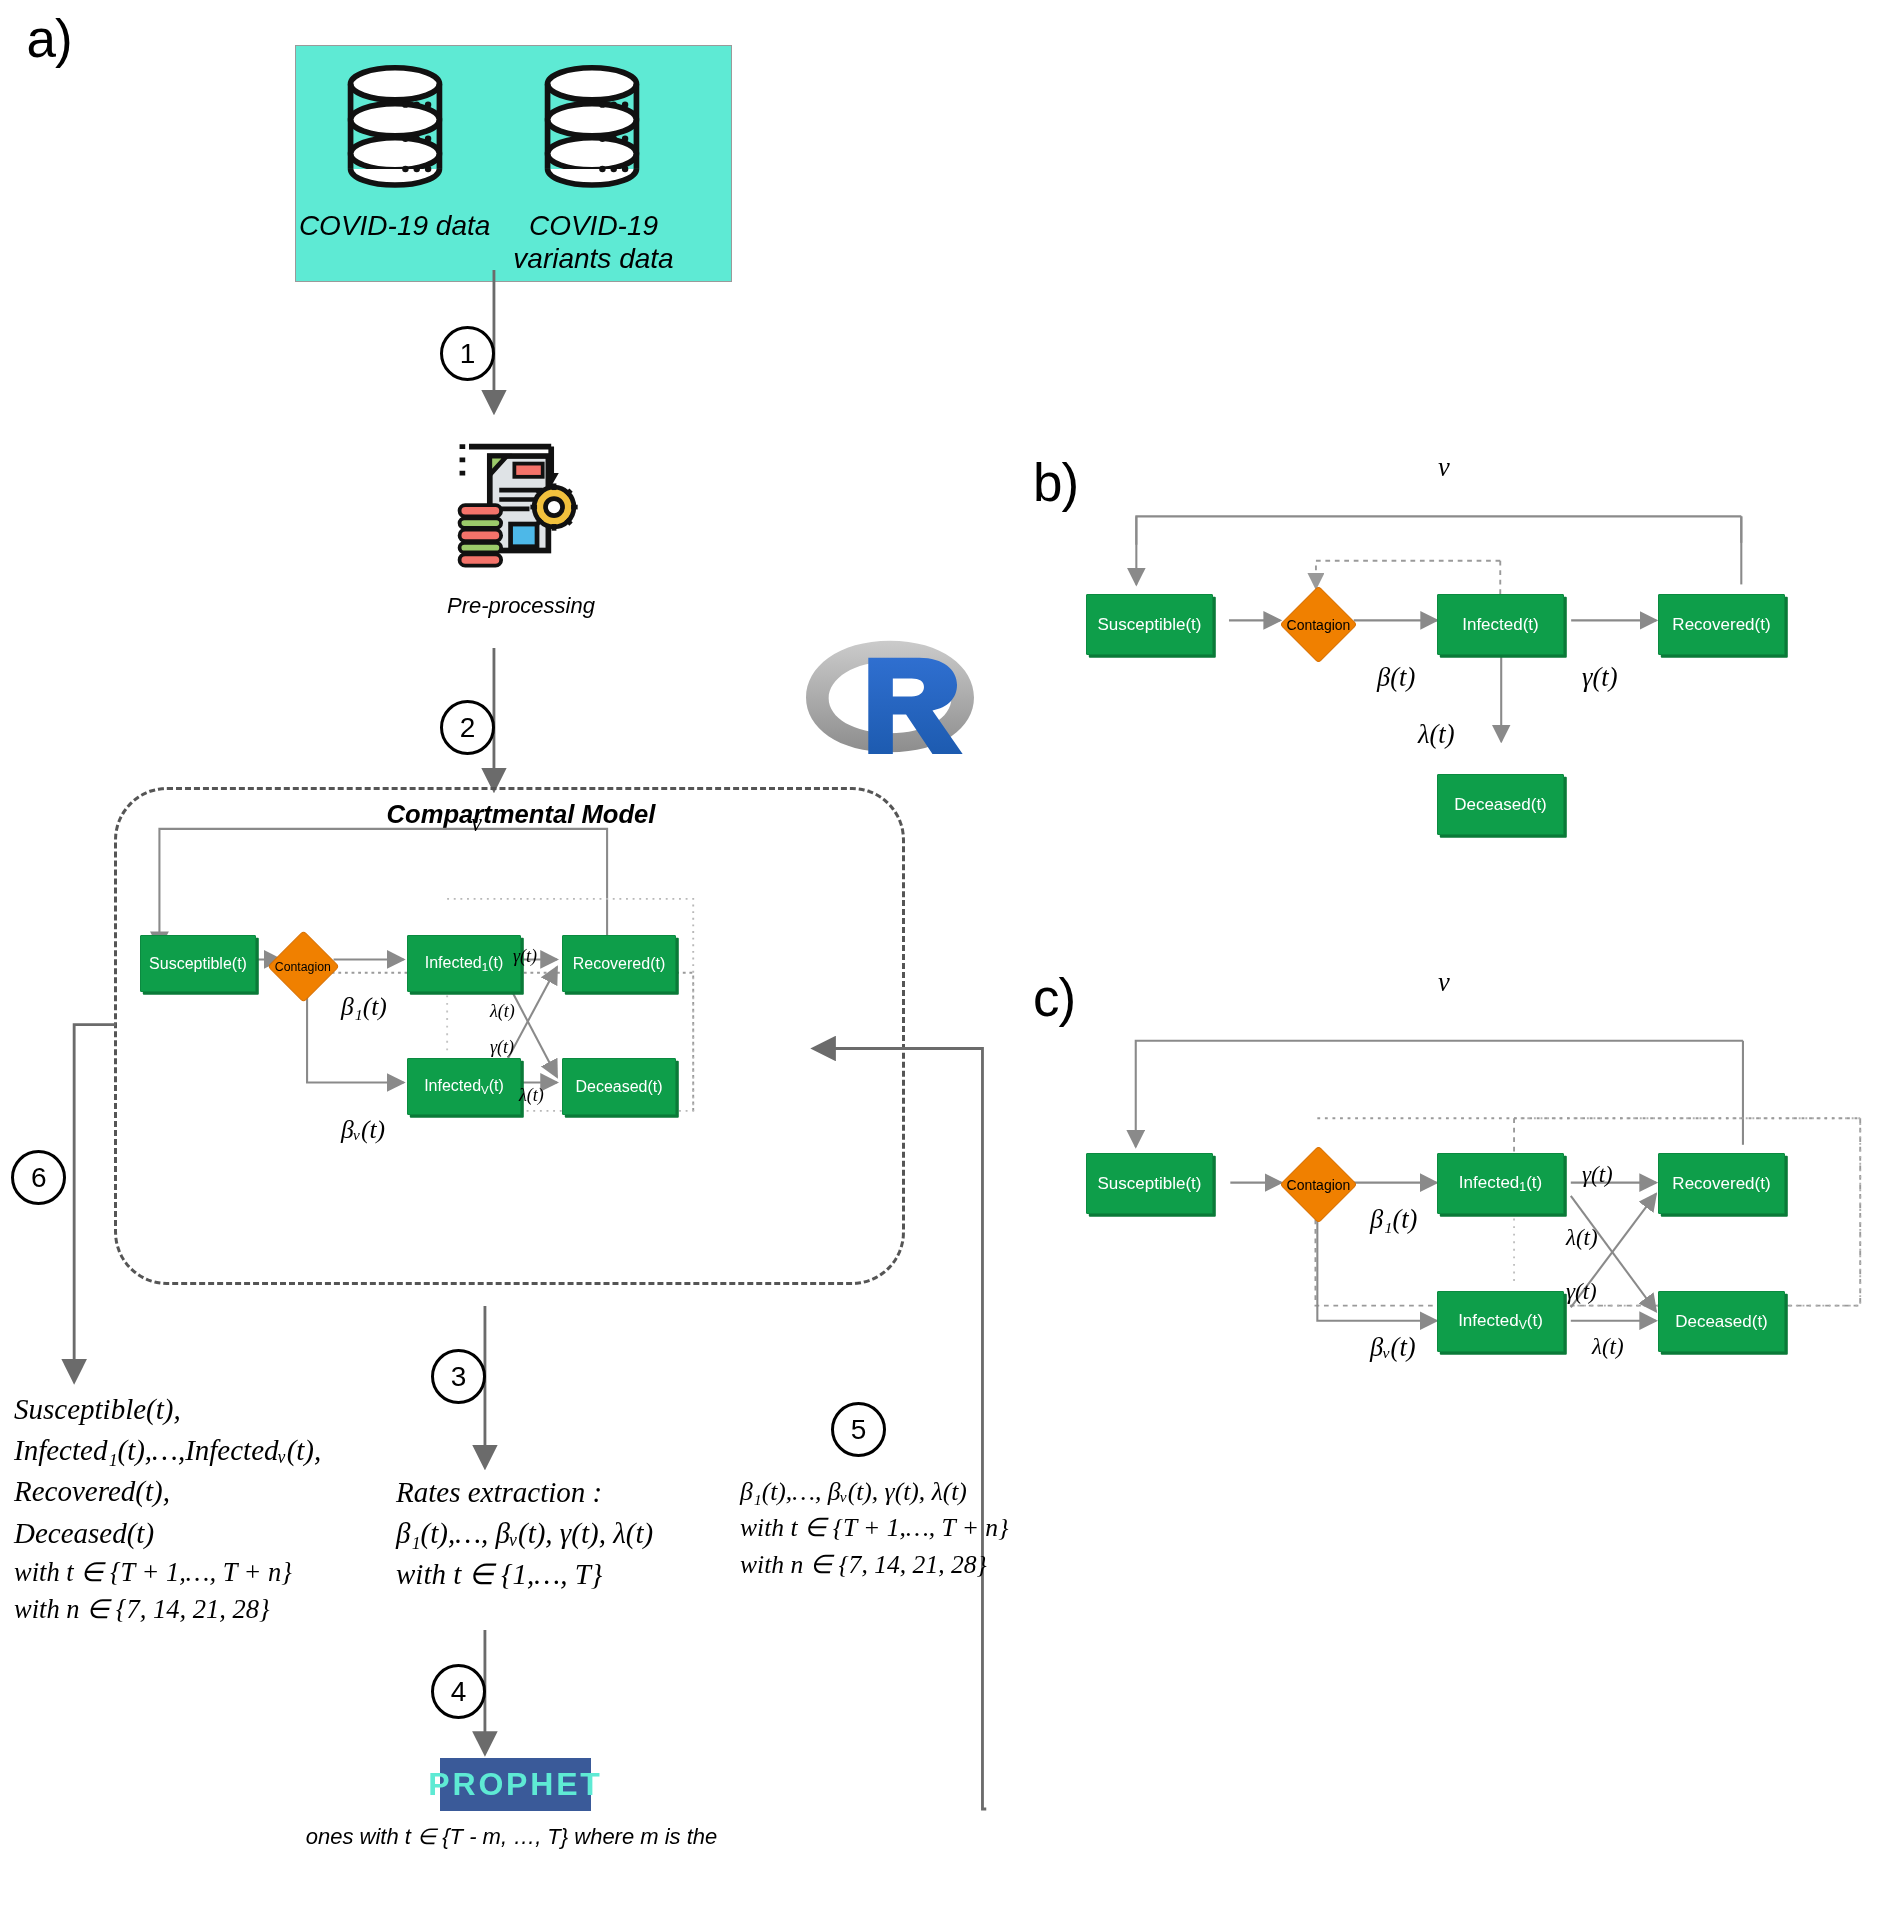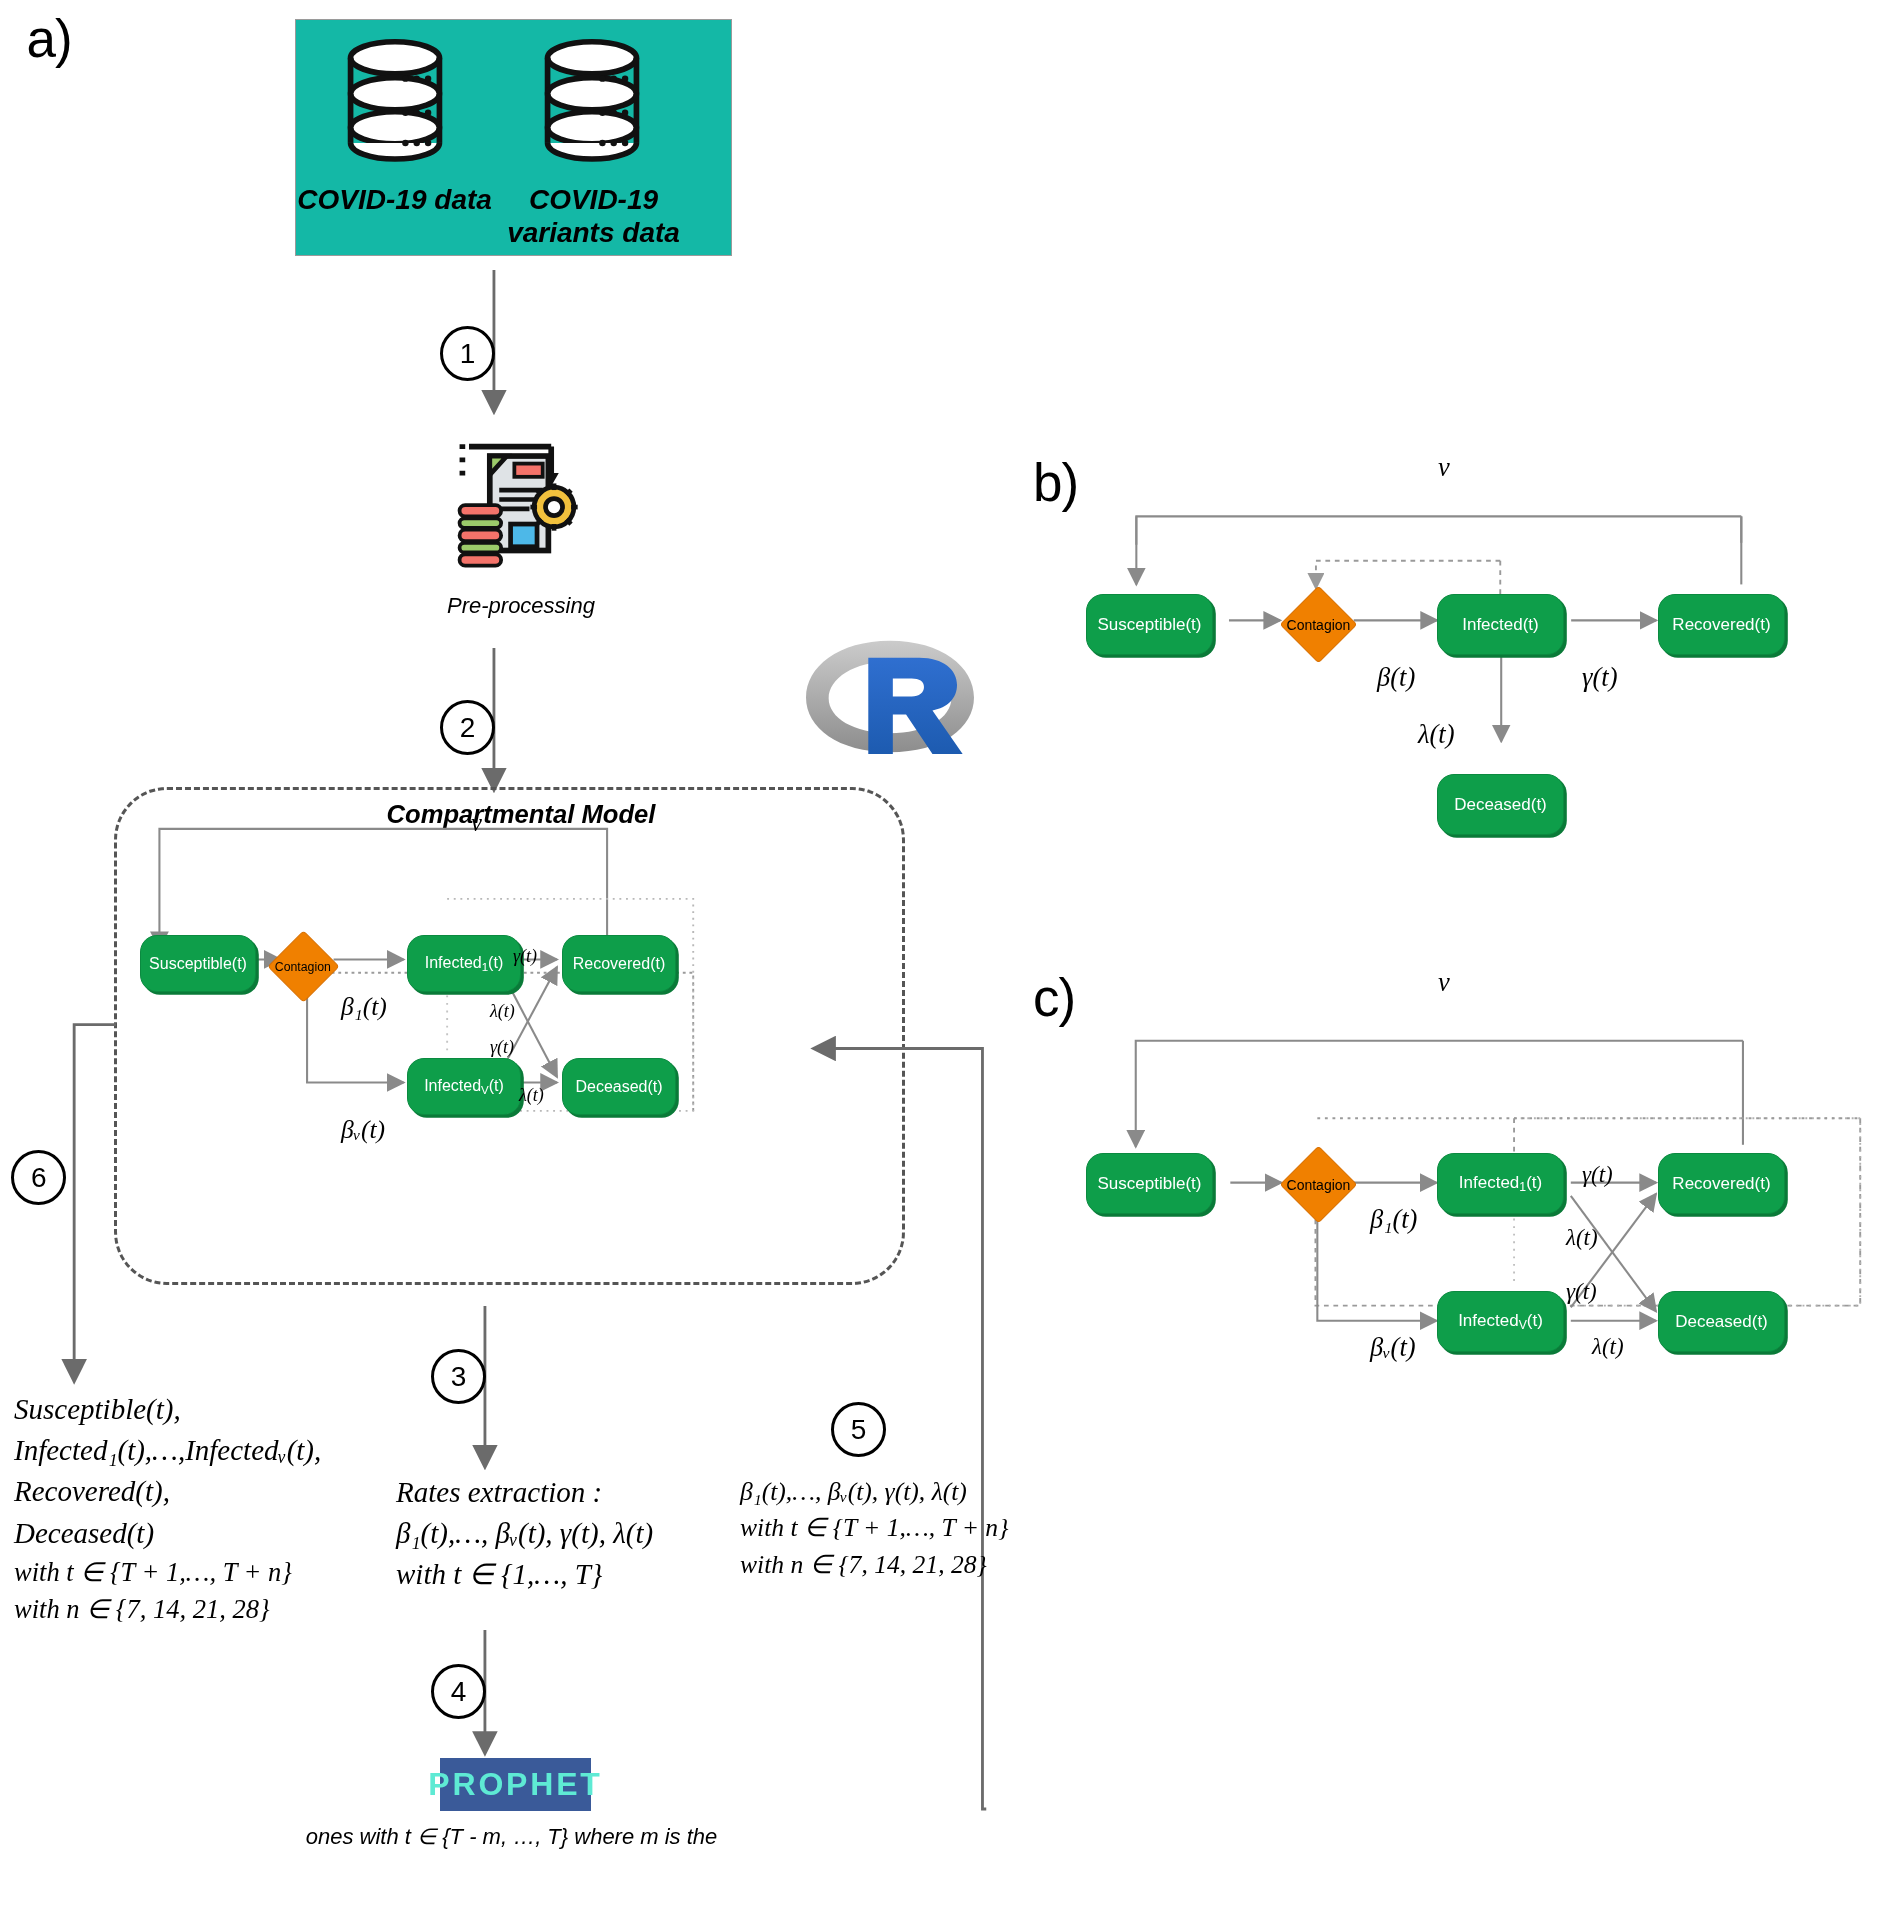--- a/index.html
+++ b/index.html
@@ -1,35 +1,35 @@
 <!DOCTYPE html>
 <html style="font-size:15px"><head>
 <meta charset="utf-8">
 <style>
   html,body{margin:0;padding:0;background:#ffffff;}
   body{width:1899px;height:1926px;position:relative;
        font-family:"Liberation Sans",sans-serif;color:#000;overflow:hidden;}
   .abs{position:absolute;}
   .panel-label{font-size:53px;font-weight:400;font-family:"Liberation Sans",sans-serif;letter-spacing:-0.9px;}
   
-  #source-box{left:295px;top:19px;width:435px;height:235px;
-      background:#14b8a6;border:1.9px solid #9a9a9a;font-weight:bold;}
+  #source-box{left:295px;top:45px;width:435px;height:235px;
+      background:#5eead4;border:1.9px solid #9a9a9a;}
   .db-label{font-style:italic;font-size:28px;text-align:center;line-height:1.18;}
   
   .step-circle{width:49px;height:49px;border:3.8px solid #000;border-radius:50%;
       display:flex;align-items:center;justify-content:center;
       font-size:28px;font-weight:400;background:#fff;}
   
   .cap-italic{font-style:italic;font-size:22px;text-align:center;line-height:1.35;}
   
   #comp-dashed{left:114px;top:787px;width:785px;height:492px;
       border:3.8px dashed #555;border-radius:53px;background:transparent;}
   #comp-title{font-style:italic;font-weight:bold;font-size:25.6px;}
   
-  .node{background:#0e9e4a;border:1.9px solid #0b8a40;border-radius:17px;
+  .node{background:#0e9e4a;border:1.9px solid #0b8a40;border-radius:1px;
       box-shadow:2.8px 2.8px 0 #0a7a38;
       display:flex;align-items:center;justify-content:center;
       color:#fff;text-align:center;font-family:"Liberation Sans",sans-serif;}
   .node sub{font-size:.72em;vertical-align:-.22em;}
   .diamond{background:#f08000;border:1.9px solid #d97000;
       display:flex;align-items:center;justify-content:center;
       color:#000;text-align:center;
       transform:rotate(45deg);border-radius:3.8px;}
   .diamond > span{transform:rotate(-45deg);display:block;white-space:nowrap;}
   .mathline{font-family:"Liberation Serif",serif;font-style:italic;font-size:29px;line-height:1.42;white-space:nowrap;}

